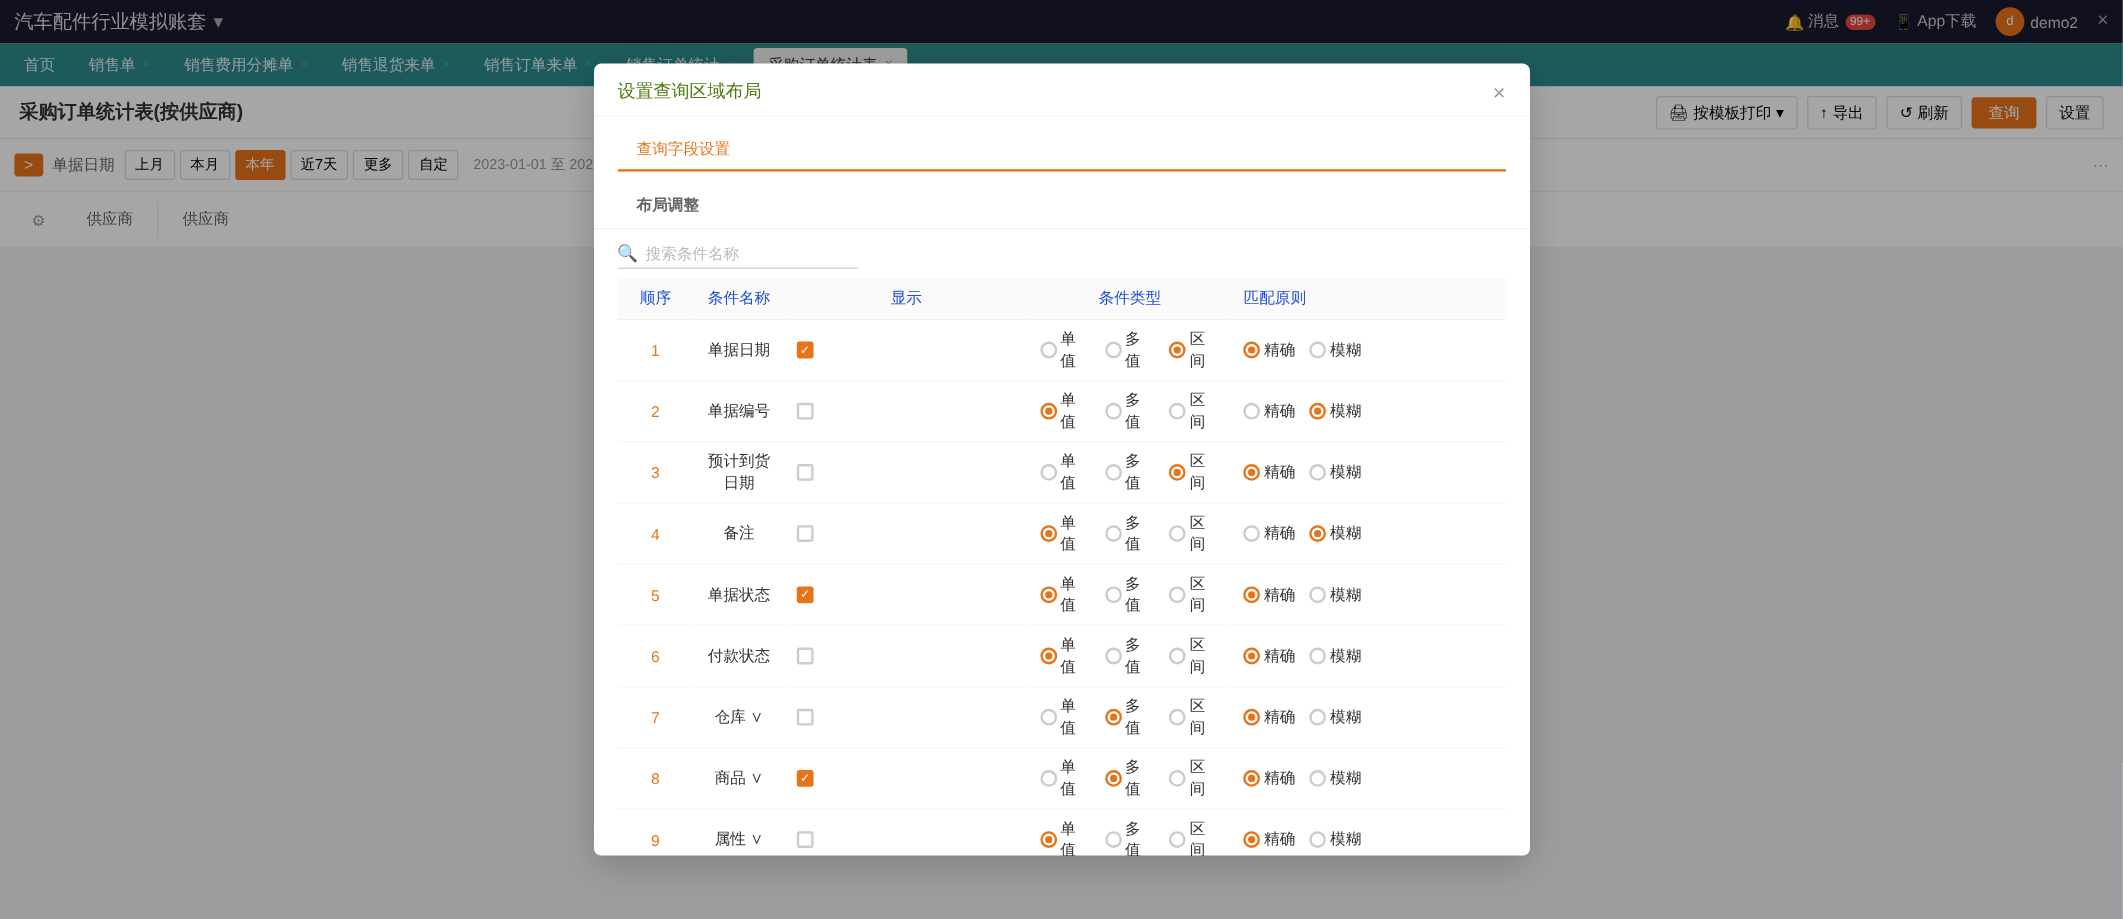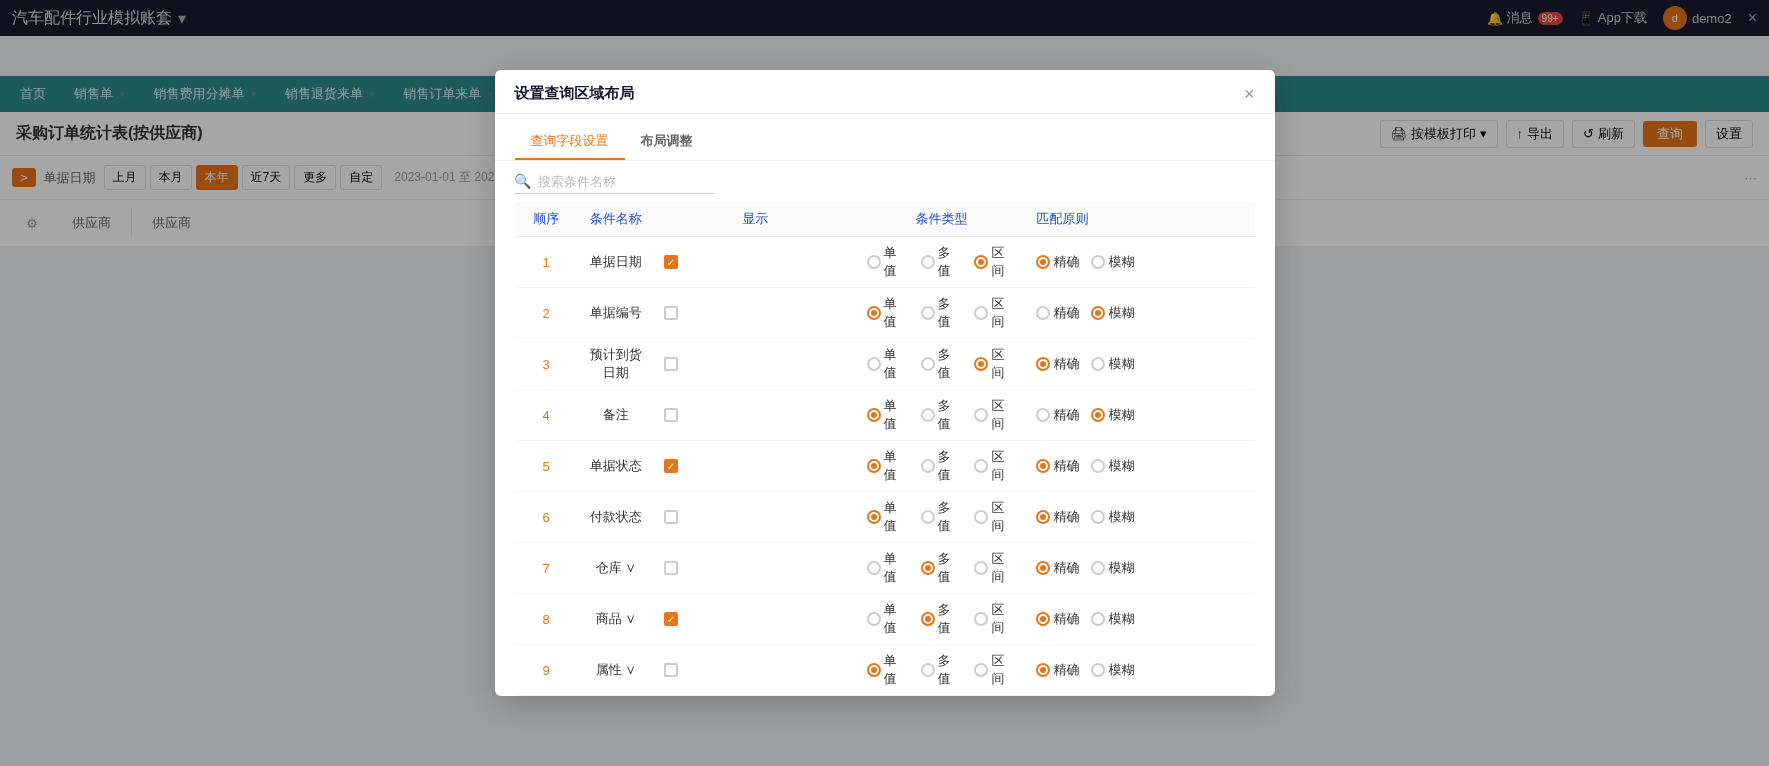--- a/index.html
+++ b/index.html
@@ -21,21 +21,20 @@
     .close-x { color: #aaa; cursor: pointer; font-size: 16px; }
 
     
     .tab-nav {
       height: 36px;
       background: #2d8c8c;
       display: flex;
       align-items: center;
       padding: 0 8px;
       gap: 4px;
-      margin-top: 40px;
     }
     .tab-item {
       height: 28px;
       padding: 0 12px;
       display: flex;
       align-items: center;
       font-size: 13px;
       color: #e0f0f0;
       cursor: pointer;
       border-radius: 3px 3px 0 0;
@@ -105,29 +104,30 @@
       display: flex;
       flex-direction: column;
     }
     .dialog-header {
       display: flex;
       align-items: center;
       justify-content: space-between;
       padding: 14px 20px 10px 20px;
       border-bottom: 1px solid #f0f0f0;
     }
-    .dialog-title { font-size: 15px; font-weight: bold; color: #0f172a; }
+    .dialog-title { font-size: 15px; font-weight: normal; color: #4d7c0f; }
     .dialog-close { cursor: pointer; color: #999; font-size: 18px; line-height: 1; }
 
     
     .dialog-tabs {
       display: flex;
       padding: 10px 20px 1px 20px;
       border-bottom: 1px solid #f0f0f0;
-      gap: 0;
+      gap: 12px;
+      flex-direction: column;
     }
     .dialog-tab {
       padding: 8px 16px;
       cursor: pointer;
       font-size: 13px;
       color: #666;
       border-bottom: 2px solid transparent;
       margin-bottom: -1px;
       font-weight: bold;
     }

